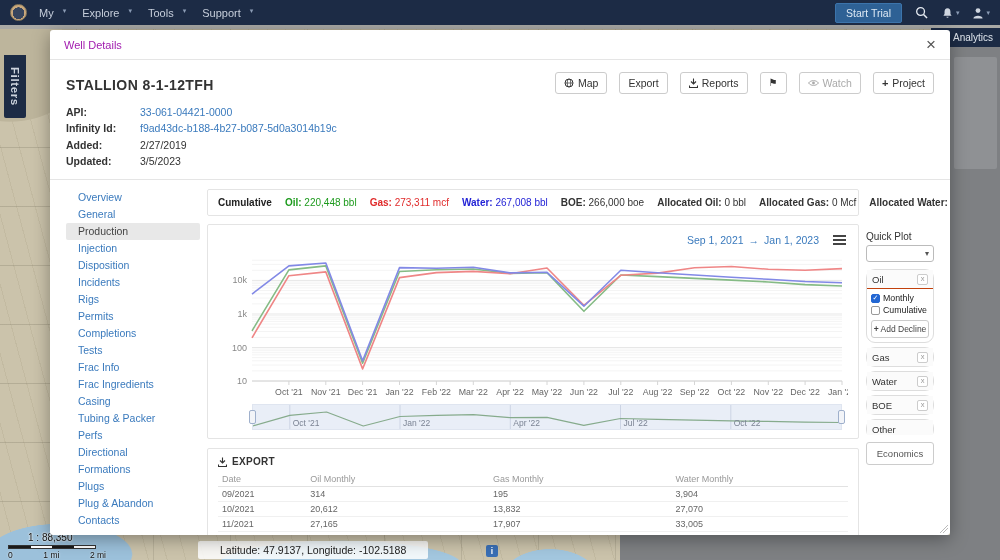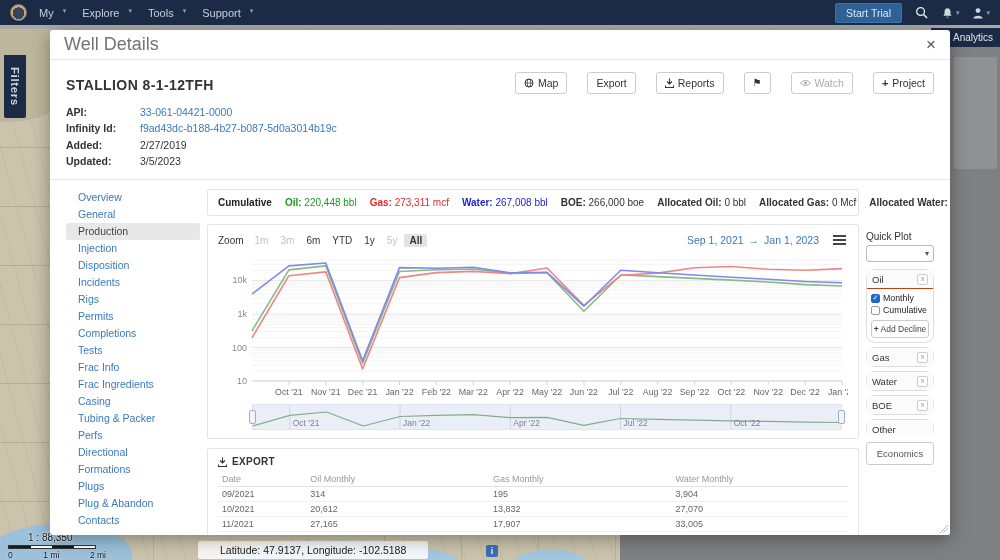--- a/index.html
+++ b/index.html
@@ -43,26 +43,26 @@
   .scale-bar{display:flex;margin-top:2px;border:1px solid #333;width:88px;height:4px;background:#fff}
   .scale-bar .seg{flex:1}
   .seg.d{background:#1a1a1a}.seg.l{background:#fdfdfd}
   .scale-ticks{display:flex;justify-content:space-between;width:98px;font-size:8.5px;text-shadow:0 0 2px #fff;margin-top:1px}
   .latlong{position:absolute;left:198px;top:541px;background:rgba(255,255,255,.85);font-size:10.5px;color:#222;padding:3px 22px;border-radius:2px;z-index:6}
   .map-info-btn{position:absolute;left:486px;top:545px;width:12px;height:12px;background:#3a6fb5;color:#fff;font-size:8.5px;font-weight:bold;display:flex;align-items:center;justify-content:center;border-radius:2px;z-index:6;cursor:pointer}
 
   
   .modal{position:absolute;left:50px;top:30px;width:900px;height:505px;background:#fff;border-radius:3px;box-shadow:0 4px 18px rgba(0,0,0,.35);z-index:20;overflow:hidden}
   .modal-header{height:30px;display:flex;align-items:center;padding:0 14px;border-bottom:1px solid #e5e5e5}
-  .modal-title{font-size:18px;color:#737373}
+  .modal-title{font-size:11px;color:#a21caf}
   .modal-close{margin-left:auto;font-size:17px;color:#555;line-height:1;cursor:pointer}
   .modal-body{padding:12px 16px 0}
   .well-top{display:flex;align-items:flex-start}
   .well-name{font-size:14px;color:#333;font-weight:600;letter-spacing:.4px;margin-top:5px}
-  .actions{margin-left:auto;display:flex;gap:20px}
+  .actions{margin-left:auto;display:flex;gap:12px}
   .act-btn{display:flex;align-items:center;gap:4px;background:#fff;border:1px solid #ccc;border-radius:3px;font-size:10.5px;color:#333;padding:4px 8px;font-family:inherit;cursor:pointer}
   .act-btn.muted{color:#aaa}
   .info{margin-top:10px}
   .info-row{display:flex;font-size:10.5px;line-height:1.55;color:#333}
   .info-label{width:74px;font-weight:bold}
   .info-value.link{color:#3a7abd;cursor:pointer}
   .section-divider{border-bottom:1px solid #e5e5e5;margin:10px -16px 0}
 
   .content{display:flex;gap:7px;padding-top:9px}
   .side-nav{width:134px;flex:none}
@@ -303,32 +303,20 @@
             <span class="stat" style="color: rgb(224, 43, 43);"><b>Gas:</b> 273,311 mcf</span>
             <span class="stat" style="color: rgb(35, 35, 214);"><b>Water:</b> 267,008 bbl</span>
             <span class="stat" style="color: rgb(51, 51, 51);"><b>BOE:</b> 266,000 boe</span>
             <span class="stat" style="color: rgb(51, 51, 51);"><b>Allocated Oil:</b> 0 bbl</span>
             <span class="stat" style="color: rgb(51, 51, 51);"><b>Allocated Gas:</b> 0 Mcf</span>
             <span class="stat" style="color: rgb(51, 51, 51);"><b>Allocated Water:</b> 0 bbl</span>
           </div>
 
         <div class="chart-card">
           <div class="chart-toolbar">
-            <div class="zoom-group">
-              <span class="zoom-label">Zoom</span>
-              <span id="zoom-btns" style="display:flex;gap:2px">
-                  <span class="zbtn disabled">1m</span>
-                  <span class="zbtn disabled">3m</span>
-                  <span class="zbtn">6m</span>
-                  <span class="zbtn">YTD</span>
-                  <span class="zbtn">1y</span>
-                  <span class="zbtn disabled">5y</span>
-                  <span class="zbtn active">All</span>
-                </span>
-            </div>
             <div class="range">
               <span>Sep 1, 2021</span>
               <span class="arrow">→</span>
               <span>Jan 1, 2023</span>
             </div>
             <div class="burger">
                 <span></span>
                 <span></span>
                 <span></span>
               </div>

